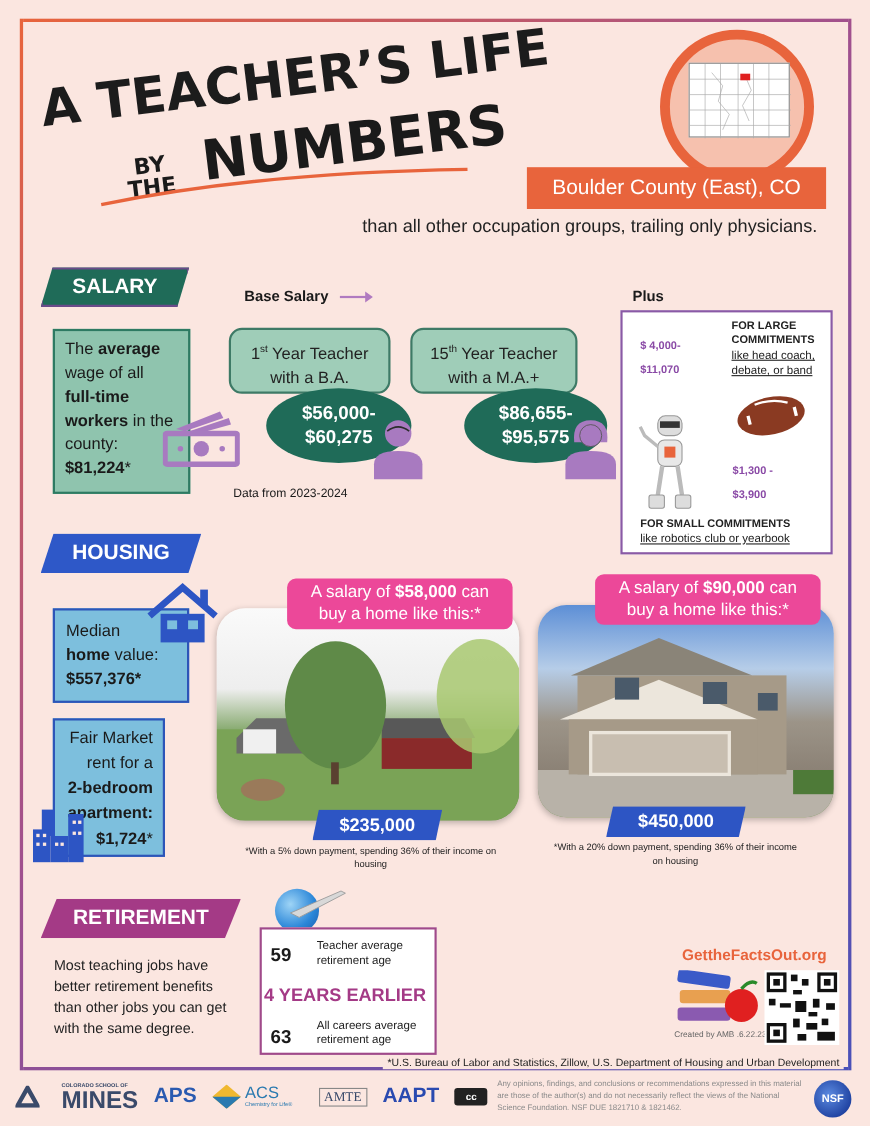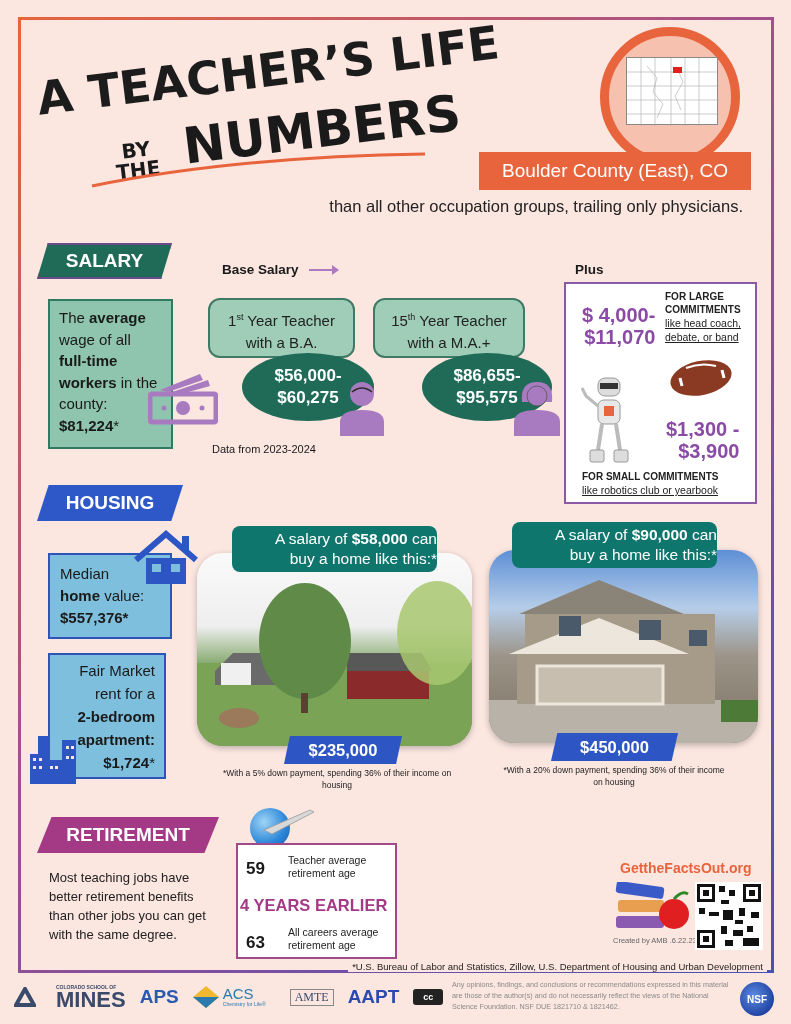--- a/index.html
+++ b/index.html
@@ -39,31 +39,31 @@
   .tb1 { left: 208px; top: 298px; width: 147px; }
   .tb2 { left: 373px; top: 298px; width: 152px; }
   .pay-oval { height: 68px; background: #1f6b58; border-radius: 50%; color: #fff; font-weight: 700; font-size: 17px; line-height: 22px; text-align: center; display: flex; flex-direction: column; justify-content: center; }
   .po1 { left: 242px; top: 353px; width: 132px; }
   .po2 { left: 422px; top: 353px; width: 130px; }
   .data-from { left: 212px; top: 443px; font-size: 11px; }
 
   
   .plus-label { left: 575px; top: 262px; font-weight: 700; font-size: 13.5px; }
   .plus-box { left: 564px; top: 282px; width: 193px; height: 222px; background: #fff; border: 2px solid #8a5aa6; }
-  .plus-big { color: #8a4aa6; font-weight: 700; font-size: 20px; line-height: 22px; text-align: right; }
+  .plus-big { color: #8a4aa6; font-weight: 700; font-size: 10px; line-height: 22px; }
   .plus-cap { font-size: 10px; font-weight: 700; line-height: 13px; color: #222; }
   .plus-sub { font-size: 10.5px; line-height: 14px; color: #222; text-decoration: underline; }
 
   
   .home-box { left: 48px; top: 553px; width: 124px; height: 86px; background: #7dbfdd; border: 2px solid #2d55b8; padding: 8px 10px; font-size: 15px; line-height: 22px; }
-  .rent-box { left: 48px; top: 653px; width: 118px; height: 126px; background: #7dbfdd; border: 2px solid #2d55b8; padding: 4px 9px; font-size: 15px; line-height: 23px; text-align: right; }
+  .rent-box { left: 48px; top: 653px; width: 102px; height: 126px; background: #7dbfdd; border: 2px solid #2d55b8; padding: 4px 9px; font-size: 15px; line-height: 23px; text-align: right; }
   .photo { border-radius: 26px; overflow: hidden; box-shadow: 0 2px 6px rgba(0,0,0,0.25); }
   .photo1 { left: 197px; top: 553px; width: 275px; height: 193px; background: linear-gradient(#fafafa 0%, #eeeeee 38%, #6f9a52 62%, #5d8a40 100%); }
   .photo2 { left: 489px; top: 550px; width: 269px; height: 193px; background: linear-gradient(#5d8fd6 0%, #b6cde8 30%, #9c9488 55%, #8a8074 80%, #5f8a3e 100%); }
-  .salary-tab { height: 46px; background: #0f766e; color: #fff; border-radius: 8px; font-size: 15.5px; line-height: 20px; text-align: right; padding-top: 3px; }
+  .salary-tab { height: 46px; background: #ec4899; color: #fff; border-radius: 8px; font-size: 15.5px; line-height: 20px; text-align: center; padding-top: 3px; margin-left: 29px; }
   .st1 { left: 232px; top: 526px; width: 205px; }
   .st2 { left: 512px; top: 522px; width: 205px; }
   .price-tag { height: 28px; background: #2d55c4; color: #fff; font-weight: 700; font-size: 16.5px; display: flex; align-items: center; justify-content: center;
     clip-path: polygon(5% 0, 100% 0, 95% 100%, 0 100%); }
   .pt1 { left: 284px; top: 736px; width: 118px; }
   .pt2 { left: 551px; top: 733px; width: 127px; }
   .fine { font-size: 8.5px; line-height: 12px; text-align: center; color: #222; }
   .f1 { left: 222px; top: 767px; width: 230px; }
   .f2 { left: 500px; top: 764px; width: 228px; }
 

